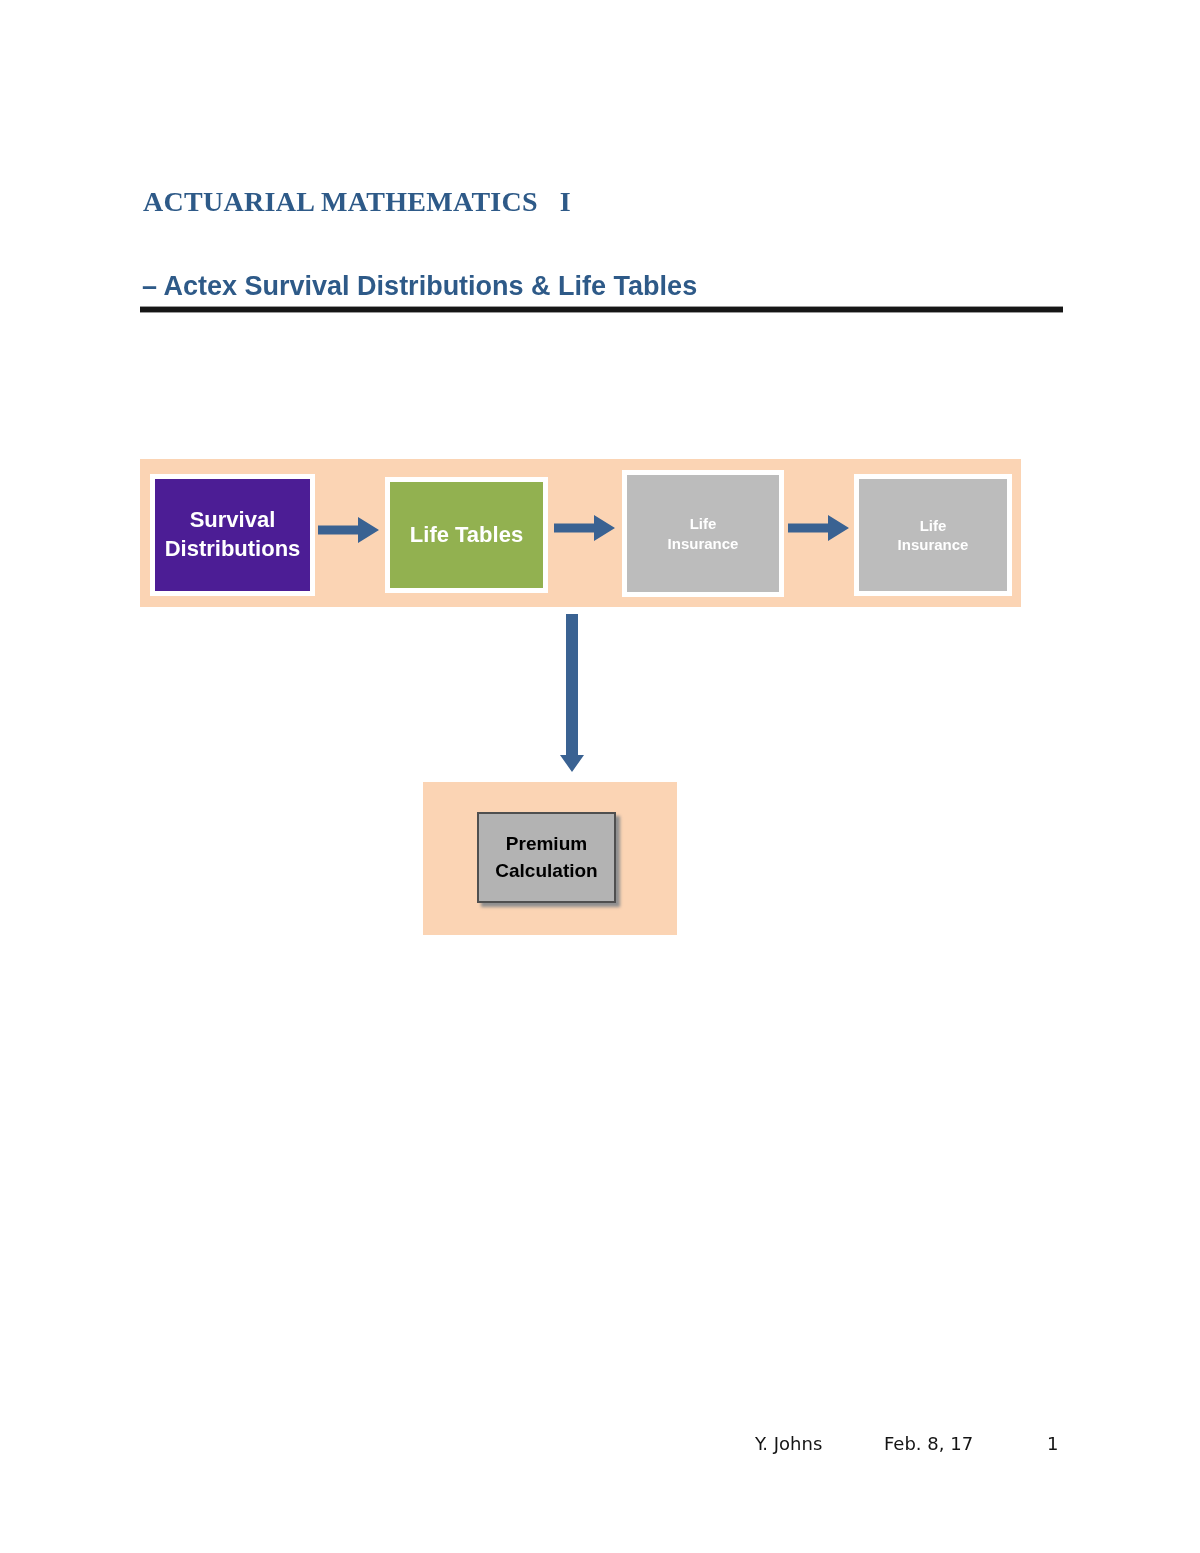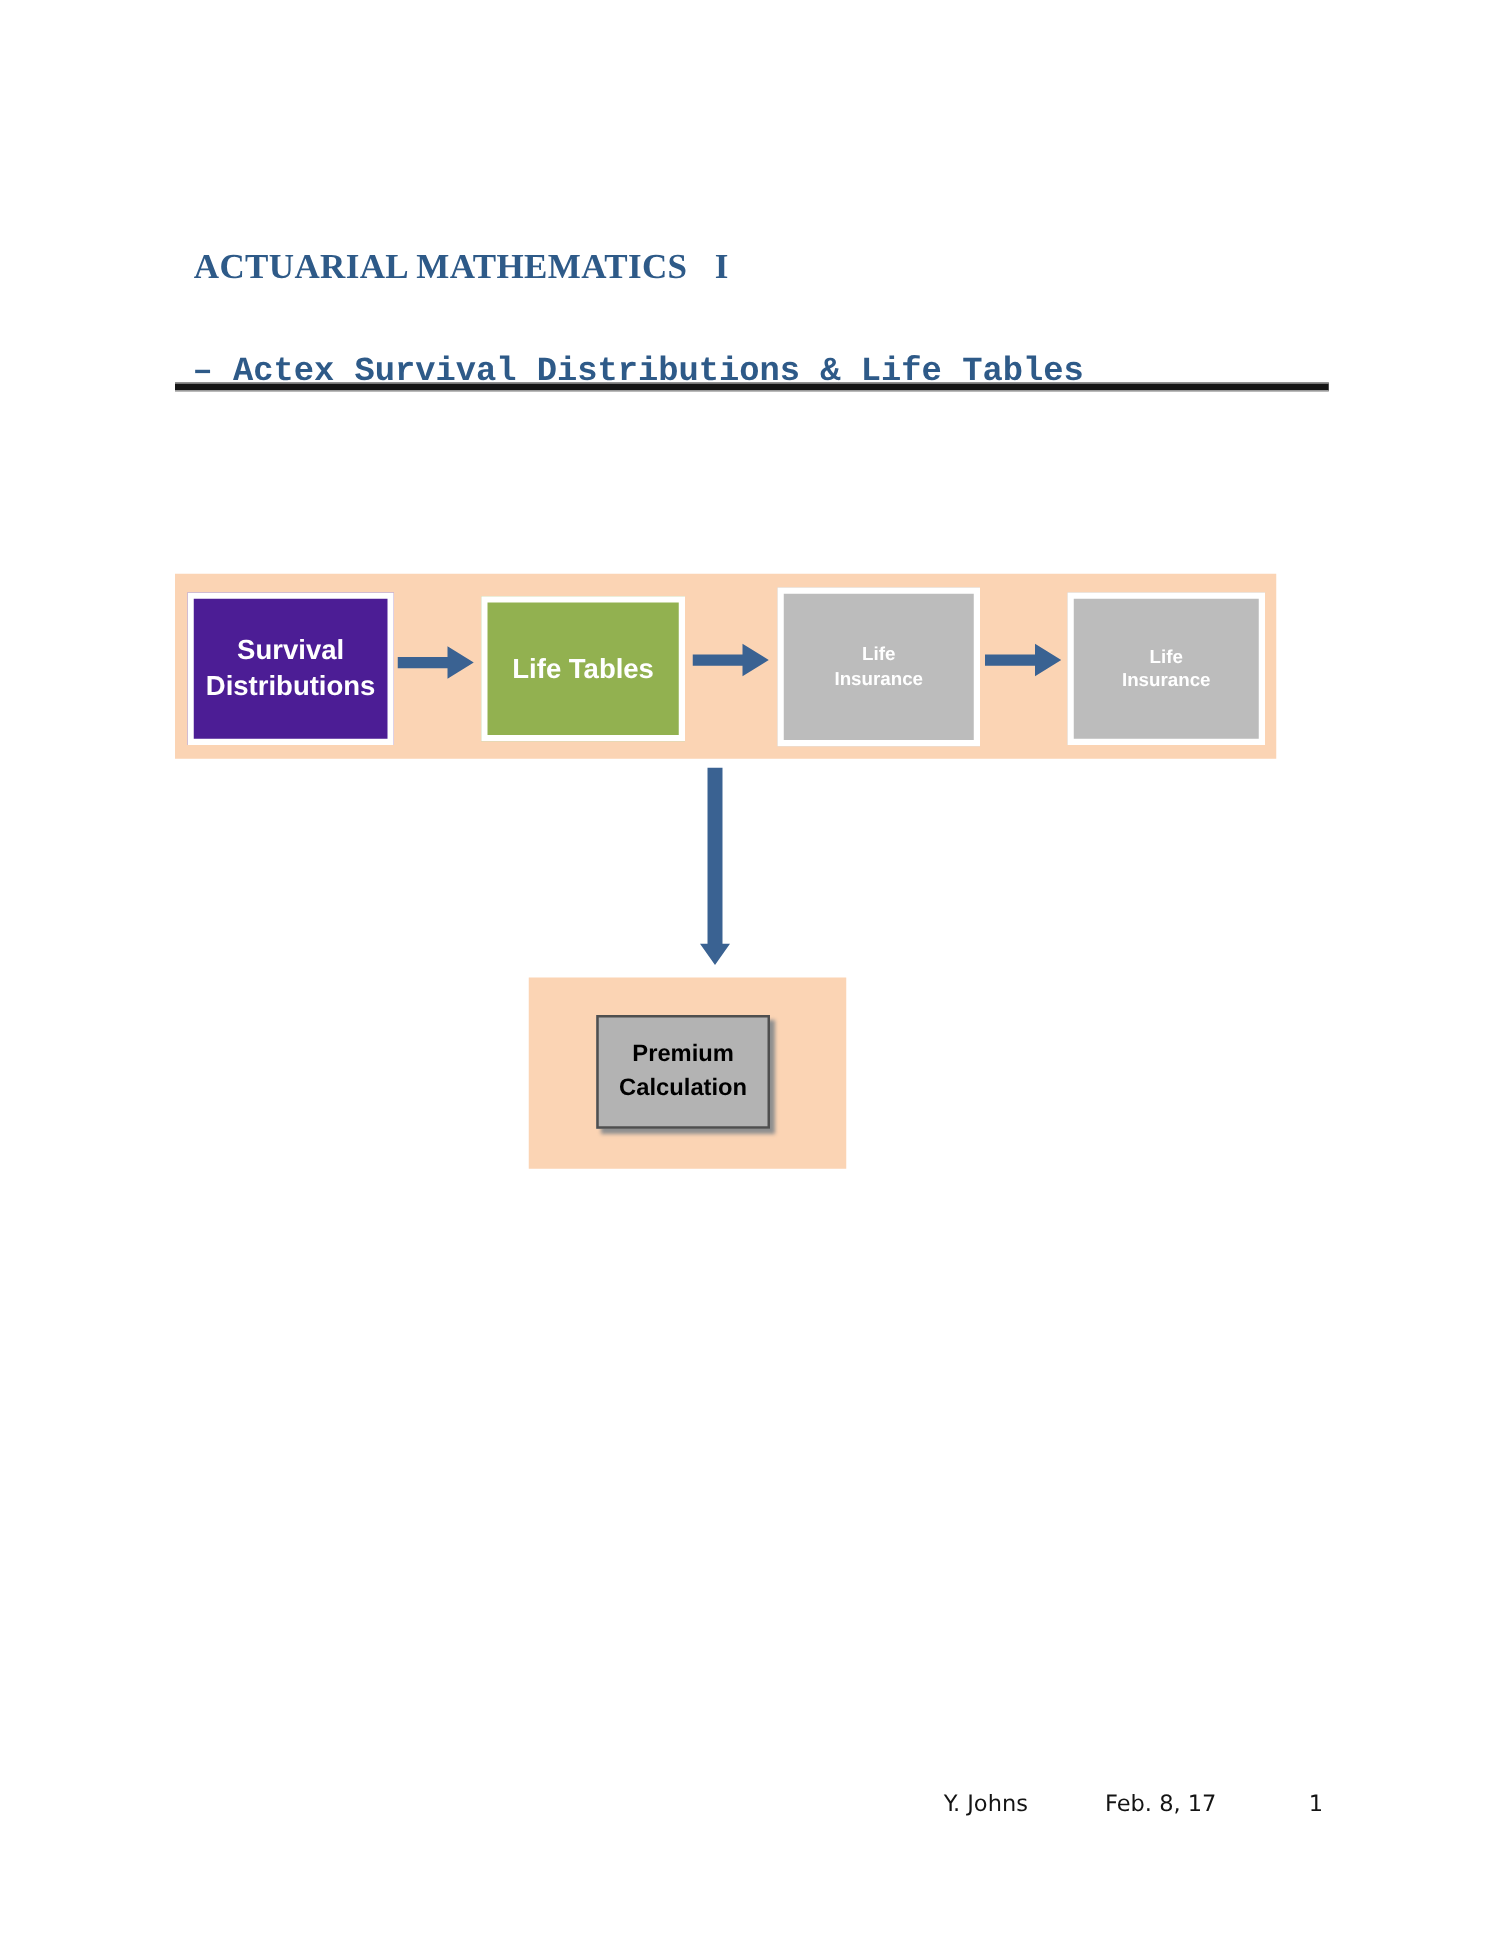--- a/index.html
+++ b/index.html
@@ -7,32 +7,32 @@
     position:relative;
     width:1200px;
     height:1553px;
     background:#ffffff;
     overflow:hidden;
     font-family:"Liberation Sans", sans-serif;
   }
   .doc-title{
     position:absolute;
     left:143px; top:186px;
-    margin:12px;
+    margin:0;
     font-family:"Liberation Serif", serif;
     font-weight:bold;
     font-size:28px;
     letter-spacing:0.3px;
     white-space:pre;
   }
   .doc-subtitle{
     position:absolute;
     left:142px; top:271px;
-    margin:12px;
-    font-family:Liberation Mono, monospace;
+    margin:0;
+    font-family:Liberation Sans, sans-serif;
     font-weight:bold;
     font-size:27px;
     white-space:pre;
   }
   .rule{
     position:absolute;
     left:140px; top:306px;
     width:923px; height:5px;
     background:#161616;
     border-top:1px solid #9a9a9a;

